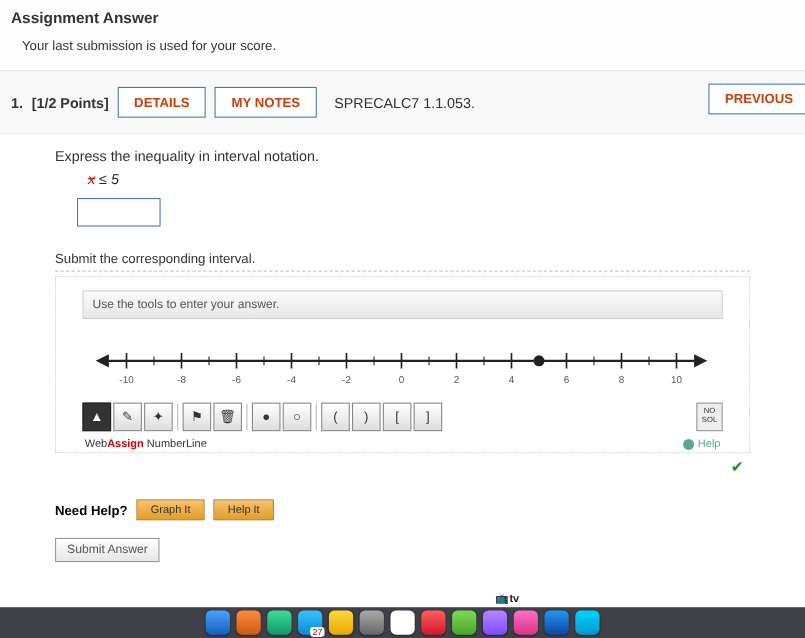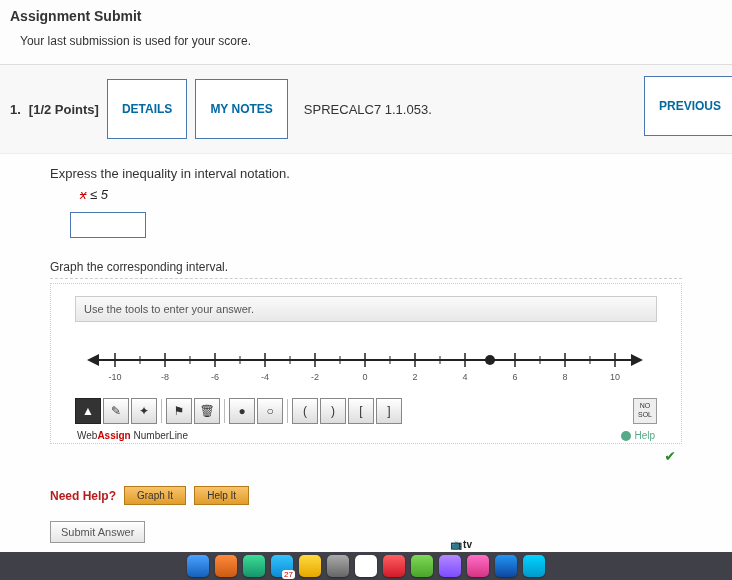--- a/index.html
+++ b/index.html
@@ -2,75 +2,75 @@
 <html><head>
 <meta charset="utf-8">
 <style>
 body { margin:0; font-family: Arial, Helvetica, sans-serif; font-size:13px; color:#333; background:#f5f5f5; }
 .page { width:732px; height:580px; overflow:hidden; background:#fefefe; position:relative; }
 .header { padding:8px 10px 6px; border-bottom:1px solid #ddd; background:#fdfdfd; }
 .header h2 { margin:0 0 4px 0; font-size:14px; font-weight:bold; }
 .header p { margin:10px; font-size:12px; }
 .qrow { display:flex; align-items:center; gap:8px; padding:14px 10px; border-bottom:1px solid #eee; background:#f8f8f8; }
 .qnum { font-weight:bold; font-size:13px; }
-.btn { border:1px solid #4a78b5; color:#0369a1; background:#fff; padding:22px 14px; font-size:12px; font-weight:bold; cursor:pointer; }
+.btn { border:1px solid #4a78b5; color:#c2410c; background:#fff; padding:6px 14px; font-size:12px; font-weight:bold; cursor:pointer; }
 .label { font-size:13px; margin-left:8px; }
 .content { padding:12px 50px 10px; }
 .inequality { margin:6px 0 10px 30px; font-style:italic; font-size:13px; color:#222; }
 .inequality .x { text-decoration:line-through; color:#c00; position:relative; }
 .answerbox { width:70px; height:22px; border:1px solid #4a78b5; background:#fff; margin-left:20px; }
 .section-label { margin:22px 0 4px 0; font-size:12px; border-bottom:1px dashed #ccc; padding-bottom:4px; width:100%; }
 .graphwrap { border:1px dotted #ccc; padding:12px 24px 2px; background:#fff; margin-top:4px; }
 .toolhead { background:linear-gradient(#fafafa,#e8e8e8); border:1px solid #ccc; padding:6px 8px; font-size:11px; color:#555; margin-bottom:18px; }
 .nlwrap { position:relative; height:48px; margin:0 10px 10px; }
 .numberline { stroke:#222; }
 .toolbar { display:flex; align-items:center; gap:2px; margin-top:6px; }
 .tbtn { width:24px; height:24px; border:1px solid #888; background:linear-gradient(#fff,#ddd); display:flex; align-items:center; justify-content:center; font-size:12px; cursor:pointer; }
 .tbtn.dark { background:#333; color:#fff; border-color:#222; }
 .sep { width:1px; height:24px; background:#bbb; margin:0 2px; }
 .nosol { margin-left:auto; width:22px; height:22px; border:1px solid #999; font-size:7px; text-align:center; line-height:9px; padding-top:2px; background:#eee; cursor:pointer; }
 .brandrow { display:flex; align-items:center; font-size:10px; color:#666; padding:6px 2px 0; }
 .brandrow .wa { color:#333; } .brandrow .wa b{color:#c00;}
 .helpdot { margin-left:auto; display:flex; align-items:center; gap:3px; font-size:10px; color:#5a8; cursor:pointer; }
 .checkrow { display:flex; justify-content:flex-end; padding:4px 6px; color:#2a8a2a; font-size:14px; }
 .needhelp { margin:18px 0 0 0; display:flex; align-items:center; gap:8px; font-size:12px; }
-.needhelp .nh { color:#b91c1c; font-weight:bold; }
+.needhelp .nh { color:#000000; font-weight:bold; }
 .hbtn { background:linear-gradient(#f7c36a,#e29c2a); border:1px solid #b57a1a; padding:3px 12px; font-size:10px; cursor:pointer; color:#333; }
 .submit { margin-top:16px; border:1px solid #999; background:linear-gradient(#fff,#e5e5e5); padding:4px 10px; font-size:11px; cursor:pointer; color:#555; }
 .previous { position:absolute; right:-4px; top:76px; }
 .dock { position:absolute; bottom:0; left:0; right:0; height:28px; background:rgba(30,30,40,0.85); display:flex; align-items:center; justify-content:center; gap:6px; padding:0 32px; }
 .dock .app { width:22px; height:22px; border-radius:5px; box-shadow:0 1px 2px rgba(0,0,0,.4); }
 .dock-tv { position:absolute; right:260px; bottom:30px; font-size:10px; color:#222; font-weight:bold; }
 </style>
 </head>
 <body>
 <div class="page">
 
 <div class="header">
-  <h2>Assignment Submit</h2>
+  <h2>Assignment Answer</h2>
   <p>Your last submission is used for your score.</p>
 </div>
 
 <div class="qrow">
   <span class="qnum">1.</span>
   <span class="qnum">[1/2 Points]</span>
   <button class="btn">DETAILS</button>
   <button class="btn">MY NOTES</button>
   <span class="label">SPRECALC7 1.1.053.</span>
 </div>
 <button class="btn previous">PREVIOUS</button>
 
 <div class="content">
   <div>Express the inequality in interval notation.</div>
   <div class="inequality">
     <span class="x">x</span><span> ≤ 5</span>
   </div>
   <input class="answerbox" type="text" style="">
 
-  <div class="section-label">Graph the corresponding interval.</div>
+  <div class="section-label">Submit the corresponding interval.</div>
 
   <div class="graphwrap">
     <div class="toolhead">Use the tools to enter your answer.</div>
 
     <div class="nlwrap">
       <svg width="560" height="50" viewBox="0 0 560 50">
         <line class="numberline" x1="10" y1="20" x2="550" y2="20" stroke-width="2"></line>
         <polygon points="2,20 14,14 14,26" fill="#222"></polygon>
         <polygon points="558,20 546,14 546,26" fill="#222"></polygon>
         <g id="nl-ticks">

